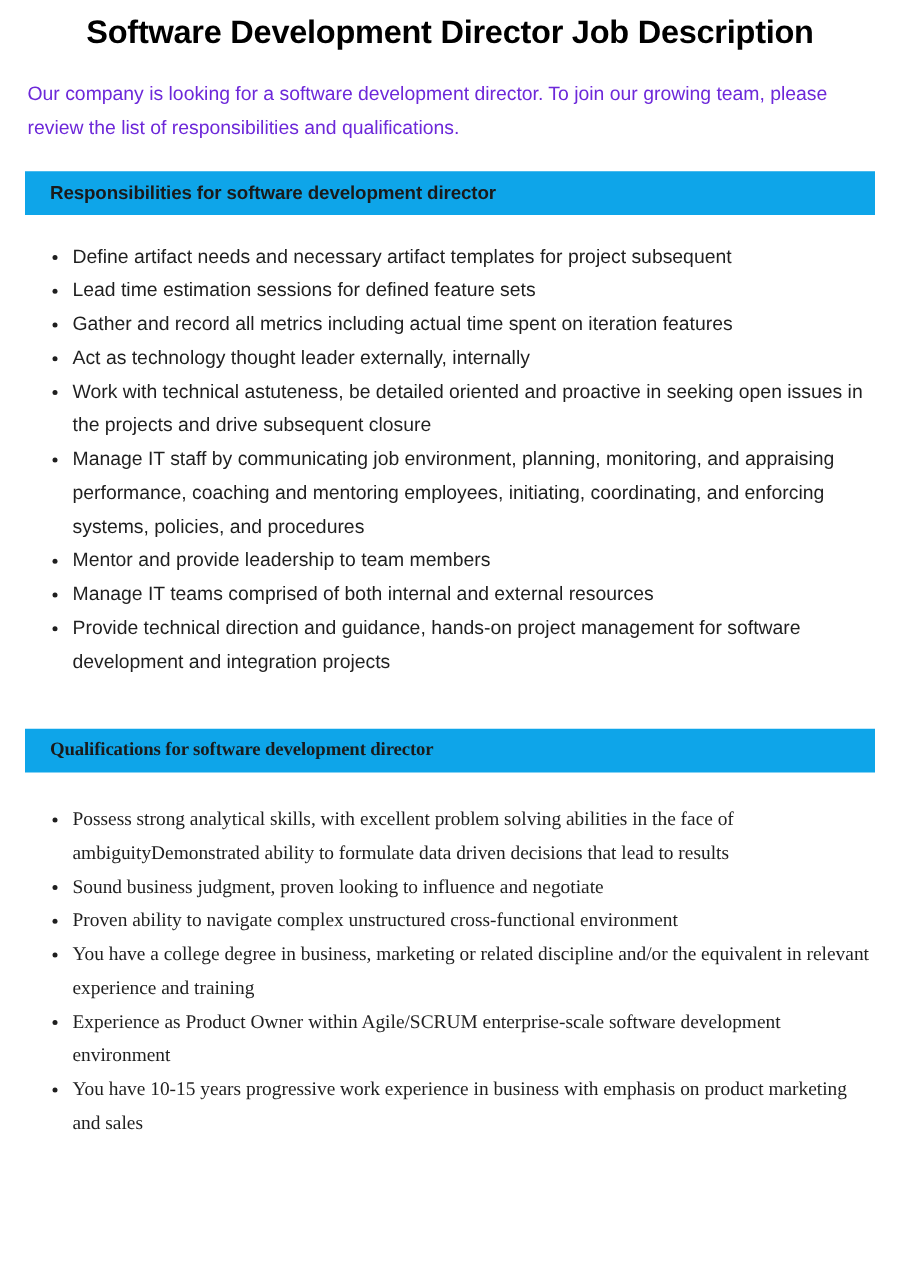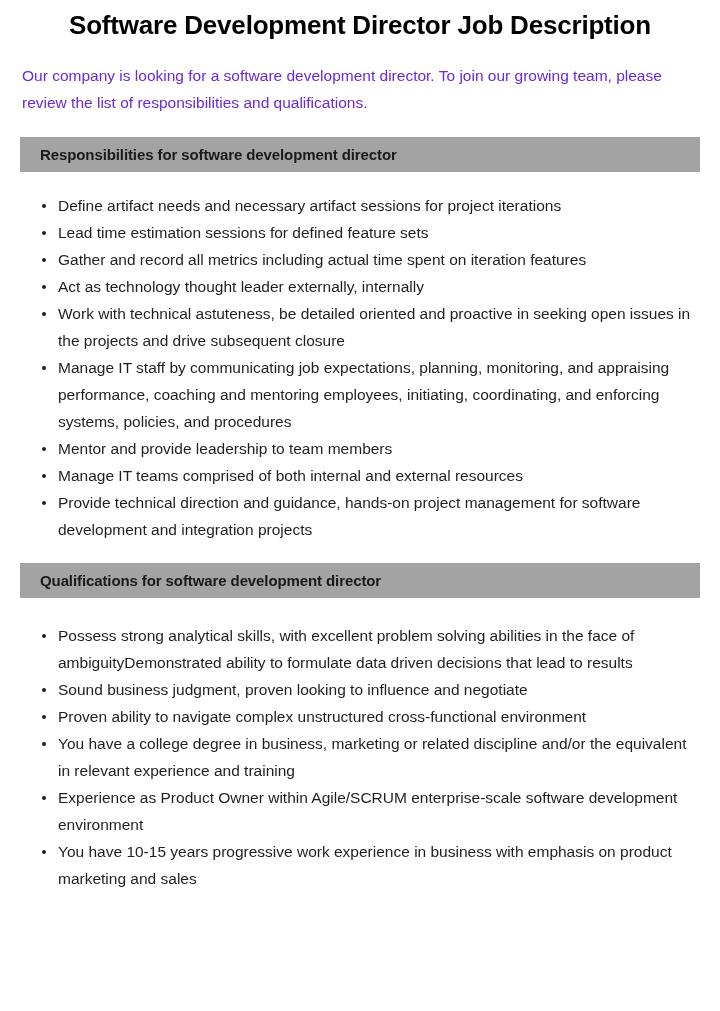--- a/index.html
+++ b/index.html
@@ -38,36 +38,36 @@
     color: #6d28d9;
     margin: 0;
     padding: 19px 22px 0 22px;
     box-sizing: border-box;
   }
   .section {
     margin: 0;
     padding: 0;
   }
   .section-header {
-    background: #a3a3a3;
+    background: #0ea5e9;
     margin: 0 20px;
     height: 35px;
     display: flex;
     align-items: center;
     padding: 0 20px;
     box-sizing: border-box;
   }
   .section-header-text {
     font-size: 15px;
     font-weight: bold;
     color: #1a1a1a;
     letter-spacing: -0.1px;
   }
   .sec-responsibilities { margin-top: 21px; }
-  .sec-qualifications   { margin-top: 20px; }
+  .sec-qualifications   { margin-top: 40px; font-family: Liberation Serif, serif; }
 
   ul.bullet-list {
     list-style: none;
     margin: 0;
     padding: 0;
   }
   .sec-responsibilities ul.bullet-list { padding-top: 20px; }
   .sec-qualifications  ul.bullet-list { padding-top: 24px; }
 
   ul.bullet-list li {
@@ -98,26 +98,26 @@
 
   <h1 class="doc-title">Software Development Director Job Description</h1>
 
   <p class="intro">Our company is looking for a software development director. To join our growing team, please review the list of responsibilities and qualifications.</p>
 
   <div class="section sec-responsibilities">
     <div class="section-header">
       <span class="section-header-text">Responsibilities for software development director</span>
     </div>
     <ul class="bullet-list">
-      <li>Define artifact needs and necessary artifact sessions for project iterations</li>
+      <li>Define artifact needs and necessary artifact templates for project subsequent</li>
       <li>Lead time estimation sessions for defined feature sets</li>
       <li>Gather and record all metrics including actual time spent on iteration features</li>
       <li>Act as technology thought leader externally, internally</li>
       <li>Work with technical astuteness, be detailed oriented and proactive in seeking open issues in the projects and drive subsequent closure</li>
-      <li>Manage IT staff by communicating job expectations, planning, monitoring, and appraising performance, coaching and mentoring employees, initiating, coordinating, and enforcing systems, policies, and procedures</li>
+      <li>Manage IT staff by communicating job environment, planning, monitoring, and appraising performance, coaching and mentoring employees, initiating, coordinating, and enforcing systems, policies, and procedures</li>
       <li>Mentor and provide leadership to team members</li>
       <li>Manage IT teams comprised of both internal and external resources</li>
       <li>Provide technical direction and guidance, hands-on project management for software development and integration projects</li>
     </ul>
   </div>
 
   <div class="section sec-qualifications">
     <div class="section-header">
       <span class="section-header-text">Qualifications for software development director</span>
     </div>

